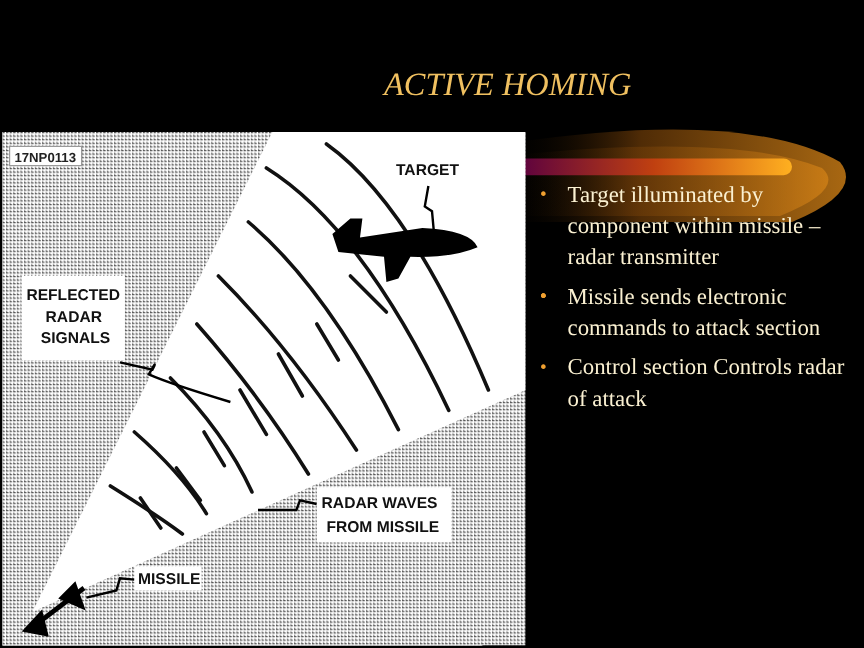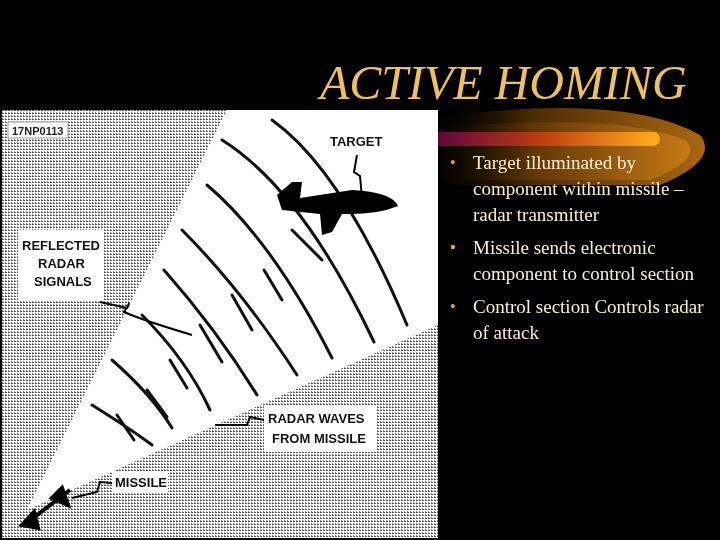--- a/index.html
+++ b/index.html
@@ -1,17 +1,17 @@
 <!DOCTYPE html>
 <html><head>
 <meta charset="utf-8">
 <style>
   html, body { margin:0; padding:0; }
   body { width:720px; height:540px; background:#000; position:relative; overflow:hidden; font-family:"Liberation Serif", serif; }
-  .title { position:absolute; left:320px; top:55px; width:360px; font-size:48px; font-style:italic; color:#f0c060; letter-spacing:0px; white-space:nowrap; z-index:3; }
+  .title { position:absolute; left:320px; top:55px; width:360px; font-size:27px; font-style:italic; color:#f0c060; letter-spacing:0px; white-space:nowrap; z-index:3; }
   .swoosh { position:absolute; left:420px; top:90px; width:300px; height:120px; z-index:1; }
   .figure { position:absolute; left:2px; top:110px; width:400px; height:428px; background:#fff; z-index:2; }
   .bullets { position:absolute; left:448px; top:150px; width:275px; z-index:3; color:#fbf1d2; font-size:19px; line-height:26px; }
   .bullets ul { list-style:none; margin:0; padding:0; }
   .bullets li { position:relative; padding-left:25px; margin-bottom:7px; }
   .bullets li .dot { position:absolute; left:2px; top:0; color:#f0a030; font-size:16px; }
   svg text { font-family:"Liberation Sans", sans-serif; font-weight:bold; }
 </style>
 </head>
 <body>
@@ -93,17 +93,17 @@
       <rect x="110" y="362" width="56" height="20" fill="#fff"></rect>
       <text x="113" y="377" font-size="13" fill="#111">MISSILE</text>
     </svg>
   </div>
 
   <div class="bullets">
     <ul>
       <li><span class="dot">•</span><span>Target illuminated by component within missile – radar transmitter</span></li>
       <li><span class="dot">•</span></li>
       <li><span class="dot">•</span></li>
-      <li><span class="dot">•</span><span>Missile sends electronic component to control section</span></li>
+      <li><span class="dot">•</span><span>Missile sends electronic commands to attack section</span></li>
       <li><span class="dot">•</span><span>Control section Controls radar of attack</span></li>
     </ul>
   </div>
 </div>
 
 </body></html>

